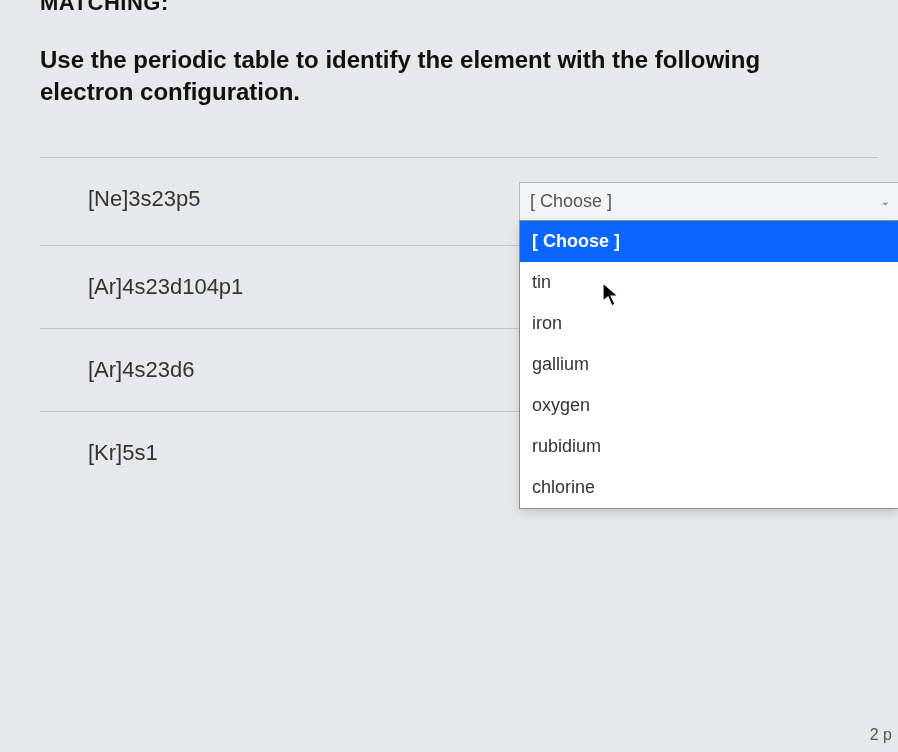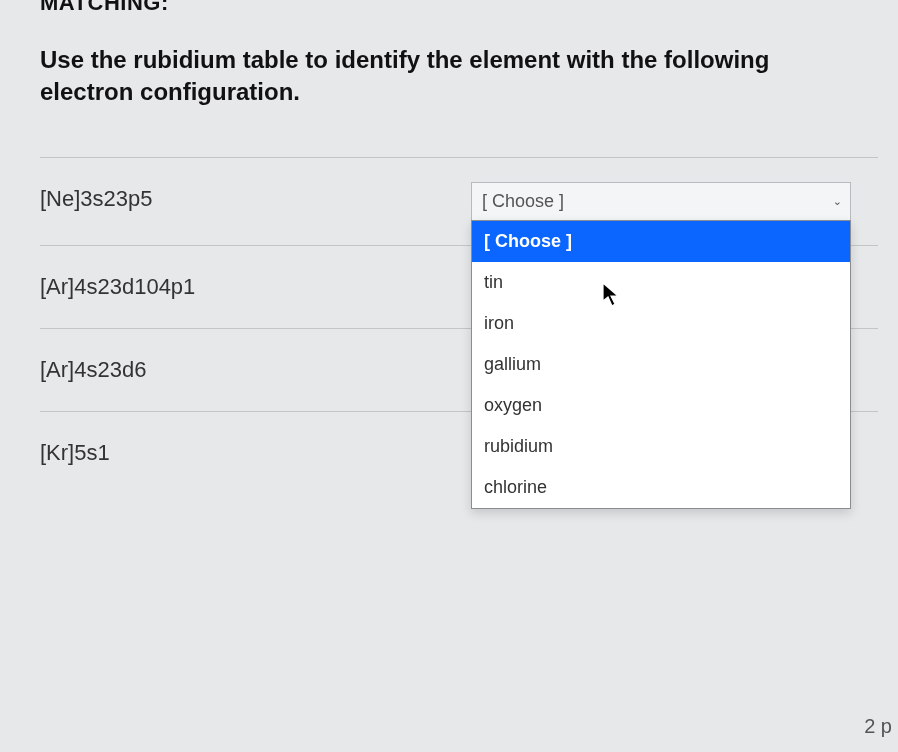--- a/index.html
+++ b/index.html
@@ -40,20 +40,21 @@
     display: flex;
     align-items: flex-start;
     border-bottom: 1px solid #c3c6c9;
     padding: 0;
   }
   .row .label {
     flex: 0 0 390px;
     font-size: 22px;
     color: #333;
     padding: 28px 10px 28px 0;
+    margin-left: 48px;
   }
   .row .control {
     flex: 1;
     padding: 24px 0 24px 0;
     position: relative;
     margin-left: 31px;
   }
   .select-box {
     width: 380px;
     border: 1px solid #b7bbc0;
@@ -98,35 +99,35 @@
   .cursor {
     position: absolute;
     left: 602px;
     top: 282px;
     z-index: 100;
     pointer-events: none;
   }
   .footer-points {
     position: absolute;
     right: 6px;
-    bottom: 14px;
-    font-size: 20px;
+    bottom: 8px;
+    font-size: 16px;
     color: #555;
   }
   
   .row.last { border-bottom: none; }
 </style>
 </head>
 <body>
 
 <div class="page">
 
   <div class="heading">MATCHING:</div>
 
-  <div class="instructions">Use the rubidium table to identify the element with the following electron configuration.</div>
+  <div class="instructions">Use the periodic table to identify the element with the following electron configuration.</div>
 
   <hr class="divider">
 
   <div class="row">
     <div class="label">[Ne]3s23p5</div>
     <div class="control">
       <div class="select-box">
         <span>[ Choose ]</span>
         <span class="chev">⌄</span>
       </div>

